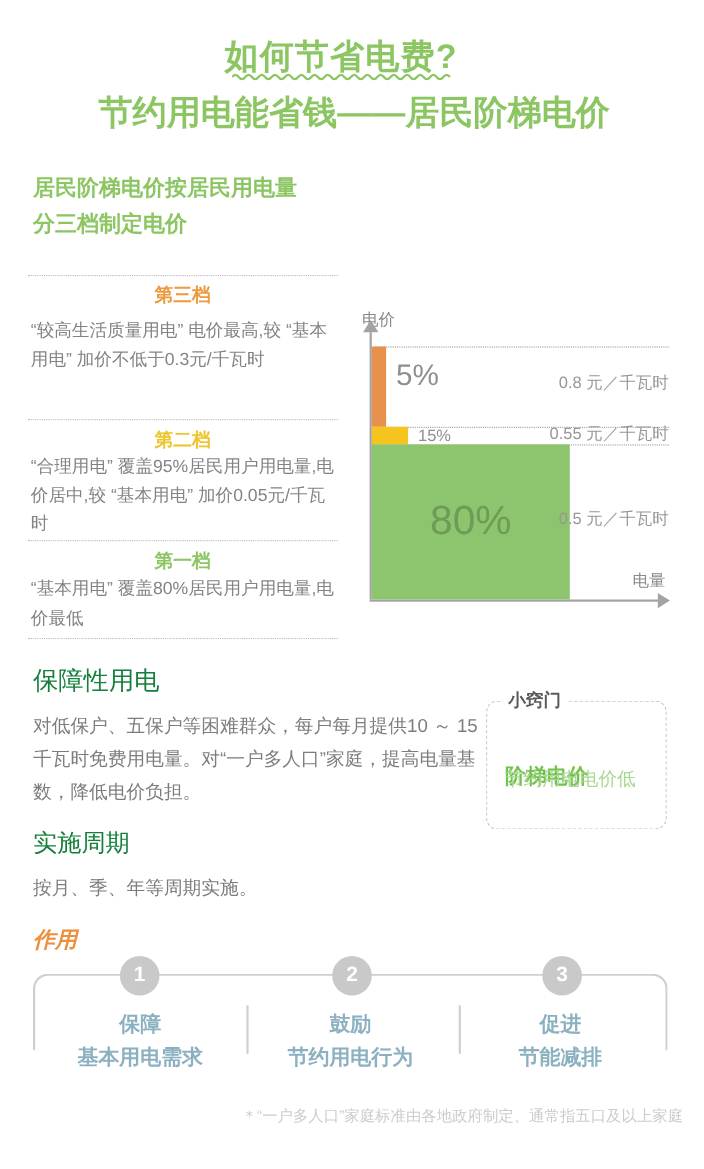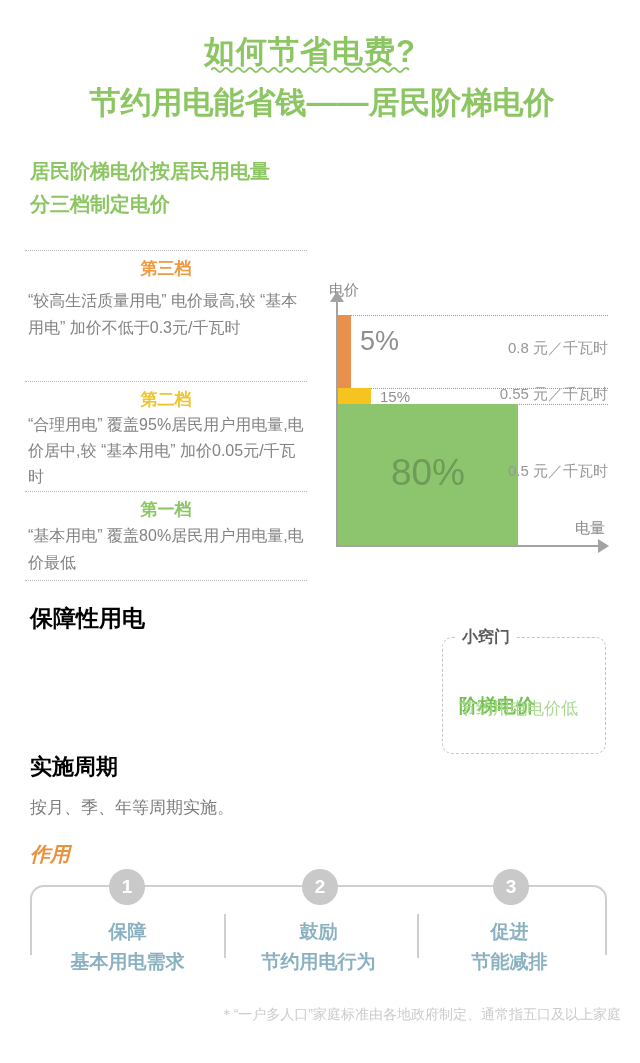--- a/index.html
+++ b/index.html
@@ -34,21 +34,21 @@
   .bar{position:absolute;left:8px;}
   .bar-orange{top:37px;width:13px;height:73px;background:#e8914e;}
   .bar-yellow{top:110px;width:33px;height:16px;background:#f6c41f;}
   .bar-green{top:126px;width:180px;height:141px;background:#8dc56e;}
   .pct-5{position:absolute;left:30px;top:48px;font-size:27px;color:#8f8f8f;}
   .pct-15{position:absolute;left:50px;top:110px;font-size:15px;color:#8f8f8f;}
   .pct-80{position:absolute;left:8px;top:174px;width:180px;text-align:center;
           font-size:37px;color:#6e9b58;}
   .price{position:absolute;right:7px;text-align:right;font-size:15px;color:#979797;}
   
-  .h-green{position:absolute;left:30px;font-size:23px;font-weight:bold;color:#000000;}
+  .h-green{position:absolute;left:30px;font-size:23px;font-weight:normal;color:#15803d;}
   .h-orange{position:absolute;left:30px;font-size:20px;font-weight:bold;color:#ed8f3c;font-style:italic;}
   .body-text{position:absolute;left:30px;font-size:17px;color:#7d7d7d;line-height:30px;}
   
   .tipbox{position:absolute;left:442px;top:637px;width:162px;height:115px;
           border:1px dashed #c5c5c5;border-radius:10px;}
   .tip-label{position:absolute;top:-11px;left:14px;background:#fff;padding:0 5px;
              font-size:16px;font-weight:bold;color:#5a5a5a;}
   .tip-title{position:absolute;top:19px;left:16px;font-size:19px;font-weight:bold;color:#72c24e;margin-top:36px;}
   .tip-sub{position:absolute;top:59px;left:16px;font-size:17px;color:#abd892;}
   
@@ -116,20 +116,21 @@
     <div class="pct-5">5%</div>
     <div class="pct-15">15%</div>
     <div class="pct-80">80%</div>
 
     <div class="price" style="top:61px">0.8 元／千瓦时</div>
     <div class="price" style="top:107px">0.55 元／千瓦时</div>
     <div class="price" style="top:184px">0.5 元／千瓦时</div>
   </div>
 
   <div class="h-green" style="top:603px">保障性用电</div>
+  <div class="body-text" style="top:645px;width:415px">对低保户、五保户等困难群众，每户每月提供10 ～ 15 千瓦时免费用电量。对“一户多人口”家庭，提高电量基数，降低电价负担。</div>
 
   <div class="tipbox">
     <div class="tip-label">小窍门</div>
     <div class="tip-title">阶梯电价</div>
     <div class="tip-sub">节约用电电价低</div>
   </div>
 
   <div class="h-green" style="top:752px;font-size:22px">实施周期</div>
   <div class="body-text" style="top:793px;width:420px">按月、季、年等周期实施。</div>
 

